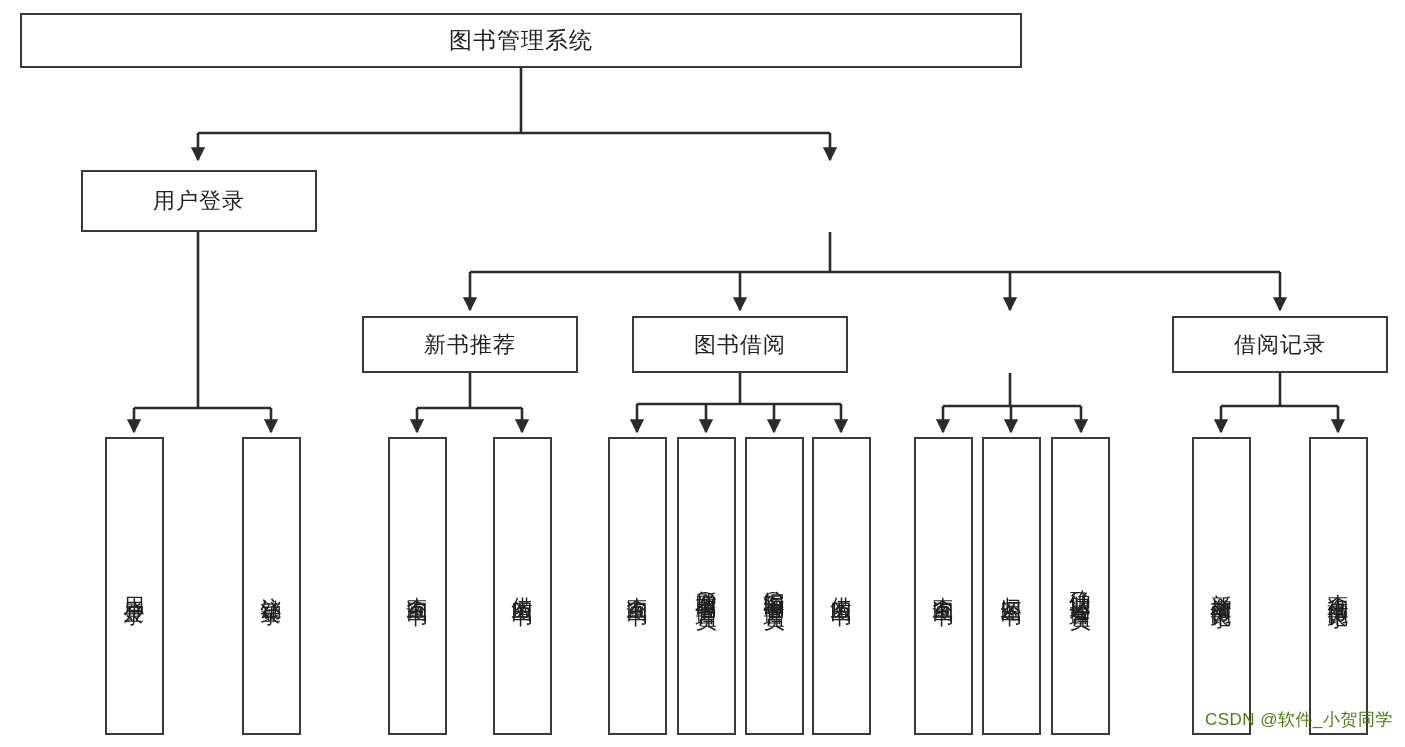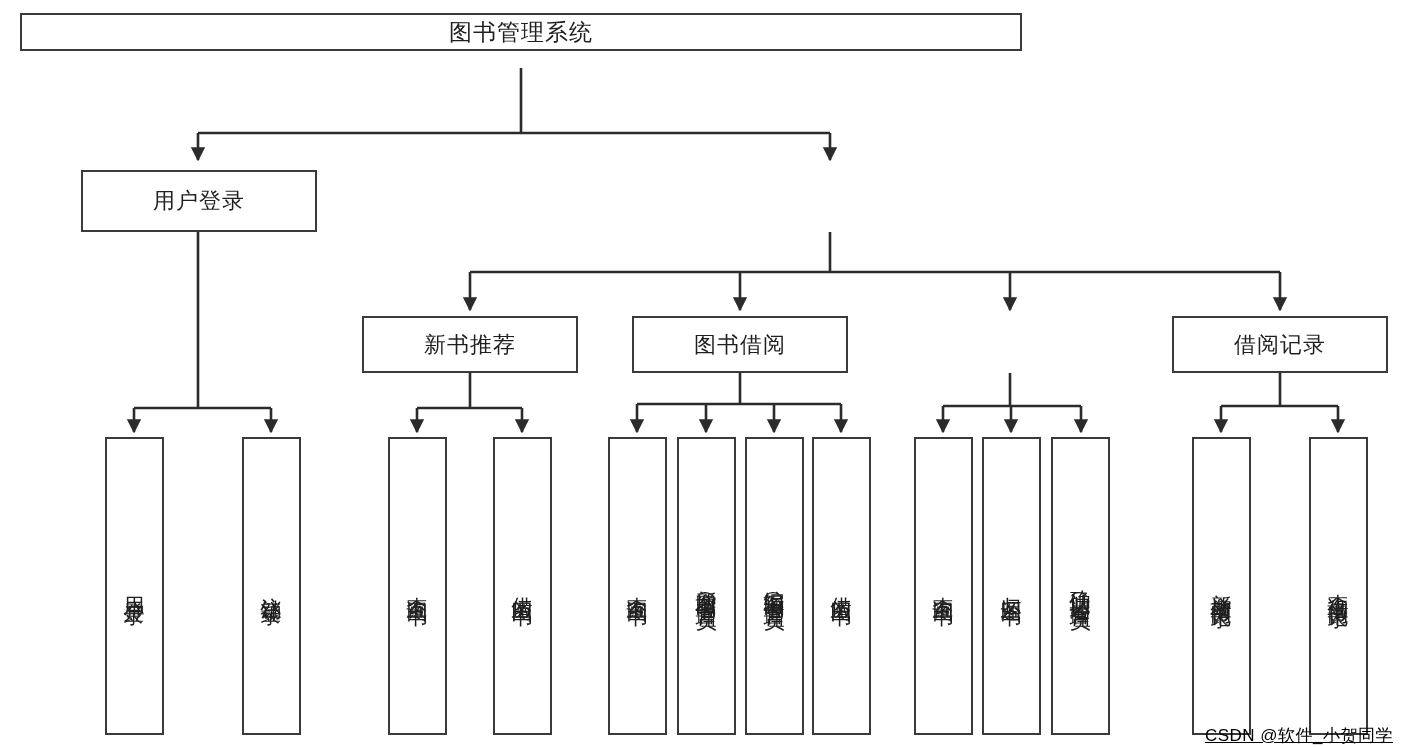--- a/index.html
+++ b/index.html
@@ -57,27 +57,26 @@
     font-size: 21px;
     letter-spacing: 3px;
     line-height: 1.1;
     white-space: nowrap;
     max-height: 280px;
   }
   .node.root .label { font-size: 23px; }
   .watermark {
     position: absolute;
     right: 12px;
-    bottom: 0;
+    bottom: 16px;
     font-size: 17px;
-    color: #000000;
+    color: #4d7c0f;
     letter-spacing: 0.5px;
     z-index: 5;
     white-space: nowrap;
-    text-decoration: underline;
   }
 </style>
 </head>
 <body>
 
 <div id="diagram-root">
 
   <svg id="connectors" viewBox="0 0 1405 747">
     <defs>
       <marker id="arrow" viewBox="0 0 10 10" refX="9" refY="5" markerWidth="5.5" markerHeight="5.5" orient="auto-start-reverse">
@@ -121,21 +120,21 @@
       <path d="M 1011 406 L 1011 432" marker-end="url(#arrow)"></path>
       <path d="M 1081 406 L 1081 432" marker-end="url(#arrow)"></path>
 
       <path d="M 1280 373 L 1280 406"></path>
       <path d="M 1221 406 L 1338 406"></path>
       <path d="M 1221 406 L 1221 432" marker-end="url(#arrow)"></path>
       <path d="M 1338 406 L 1338 432" marker-end="url(#arrow)"></path>
     </g>
   </svg>
 
-  <div class="node root" style="left:20px; top:13px; width:1002px; height:38px;">
+  <div class="node root" style="left:20px; top:13px; width:1002px; height:55px;">
     <span class="label">图书管理系统</span>
   </div>
 
   <div class="node" style="left:81px; top:170px; width:236px; height:62px;">
     <span class="label">用户登录</span>
   </div>
 
   <div class="node" style="left:632px; top:316px; width:216px; height:57px;">
     <span class="label">图书借阅</span>
   </div>

